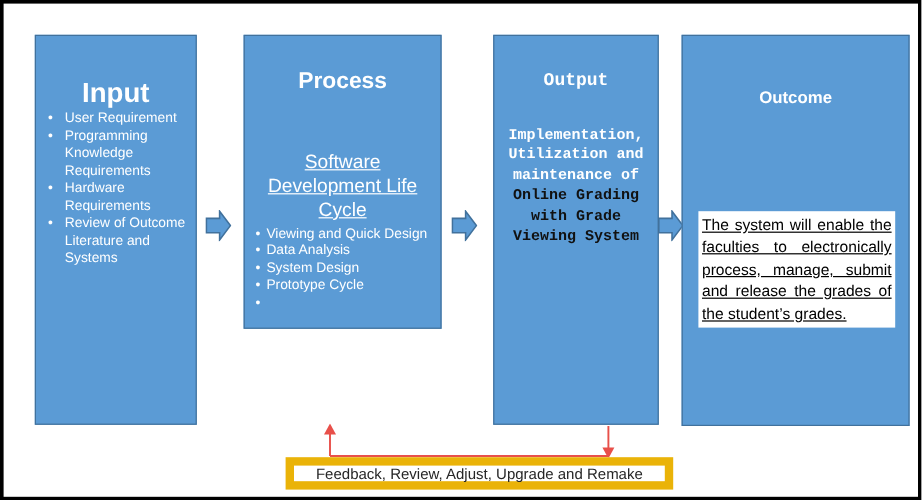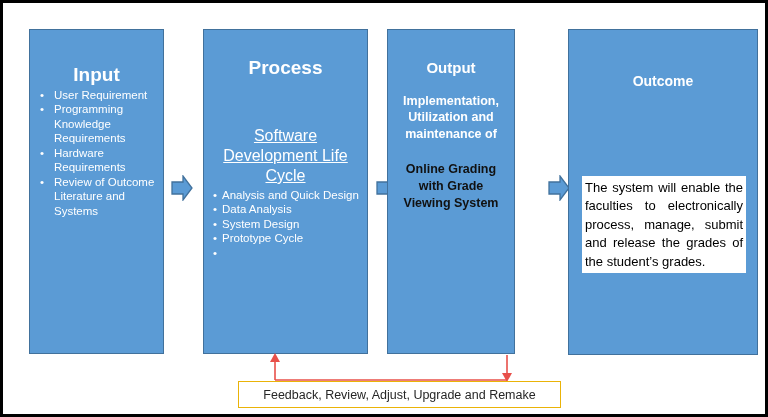--- a/index.html
+++ b/index.html
@@ -54,21 +54,21 @@
     top: 0;
   }
   
   #box-input {
     left: 26px;
     top: 26px;
     width: 135px;
     height: 325px;
   }
   #box-input .stage-title {
-    font-size: 19px;
+    font-size: 23px;
     margin-top: 35px;
   }
   #box-input .sub-underline {
     font-size: 11.5px;
     margin-top: 24px;
     padding: 0 12px;
   }
   #box-input .bullets {
     margin-top: 2px;
     padding-left: 10px;
@@ -77,21 +77,21 @@
   #box-input .bullets li {
     font-size: 11.5px;
     padding-left: 14px;
     margin-bottom: 0px;
   }
   
   #box-process {
     left: 200px;
     top: 26px;
     width: 165px;
-    height: 325px;
+    height: 245px;
   }
   #box-process .stage-title {
     font-size: 19px;
     margin-top: 28px;
   }
   #box-process .sub-underline {
     font-size: 16px;
     margin-top: 47px;
     padding: 0 8px;
   }
@@ -100,42 +100,42 @@
     padding-left: 9px;
     padding-right: 4px;
   }
   #box-process .bullets li {
     font-size: 11.5px;
     padding-left: 9px;
     margin-bottom: 0px;
   }
   
   #box-output {
-    left: 384px;
-    top: 26px;
-    width: 128px;
+    left: 408px;
+    top: 26px;
+    width: 138px;
     height: 325px;
+    font-family: Liberation Mono, monospace;
   }
   #box-output .stage-title {
     font-size: 15px;
     margin-top: 30px;
   }
   #box-output .out-white {
     font-size: 12.5px;
     font-weight: bold;
     color: #ffffff;
-    margin-top: 16px;
+    margin-top: 28px;
     line-height: 1.35;
     padding: 0 8px;
   }
   #box-output .out-dark {
     font-size: 12.5px;
     font-weight: bold;
     color: #111111;
-    margin-top: 18px;
     line-height: 1.35;
     padding: 0 8px;
   }
   
   #box-outcome {
     left: 565px;
     top: 26px;
     width: 190px;
     height: 326px;
   }
@@ -154,20 +154,21 @@
     top: 146px;
     width: 164px;
     background: #ffffff;
     color: #000000;
     font-size: 13px;
     line-height: 1.42;
     text-align: justify;
     text-align-last: left;
     padding: 3px 3px 2px 3px;
     box-sizing: border-box;
+    text-decoration: underline;
   }
   
   .connector {
     position: absolute;
     top: 172px;
     width: 22px;
     height: 26px;
   }
   #conn-1 { left: 168px; }
   #conn-2 { left: 373px; }
@@ -180,21 +181,21 @@
     width: 260px;
     height: 30px;
   }
   #feedback-box {
     position: absolute;
     left: 235px;
     top: 378px;
     width: 323px;
     height: 27px;
     background: #ffffff;
-    border: 1px solid #eab308;
+    border: 7px solid #eab308;
     box-sizing: border-box;
     display: flex;
     align-items: center;
     justify-content: center;
   }
   #feedback-box .fb-label {
     font-size: 12.5px;
     color: #262626;
   }
 </style>
@@ -216,21 +217,21 @@
   <div class="connector" id="conn-1">
     <svg width="22" height="26" viewBox="0 0 22 26">
       <polygon points="1,7 12,7 12,1 21,13 12,25 12,19 1,19" fill="#5B9BD5" stroke="#41719C" stroke-width="1.3"></polygon>
     </svg>
   </div>
 
   <div class="stage" id="box-process">
     <div class="stage-title">Process</div>
     <div class="sub-underline">Software Development Life Cycle</div>
     <ul class="bullets">
-      <li><span class="bullet-dot">•</span><span>Analysis and Quick Design</span></li>
+      <li><span class="bullet-dot">•</span><span>Viewing and Quick Design</span></li>
       <li><span class="bullet-dot">•</span><span>Data Analysis</span></li>
       <li><span class="bullet-dot">•</span><span>System Design</span></li>
       <li><span class="bullet-dot">•</span><span>Prototype Cycle</span></li>
       <li><span class="bullet-dot">•</span></li>
     </ul>
   </div>
 
   <div class="connector" id="conn-2">
     <svg width="22" height="26" viewBox="0 0 22 26">
       <polygon points="1,7 12,7 12,1 21,13 12,25 12,19 1,19" fill="#5B9BD5" stroke="#41719C" stroke-width="1.3"></polygon>

